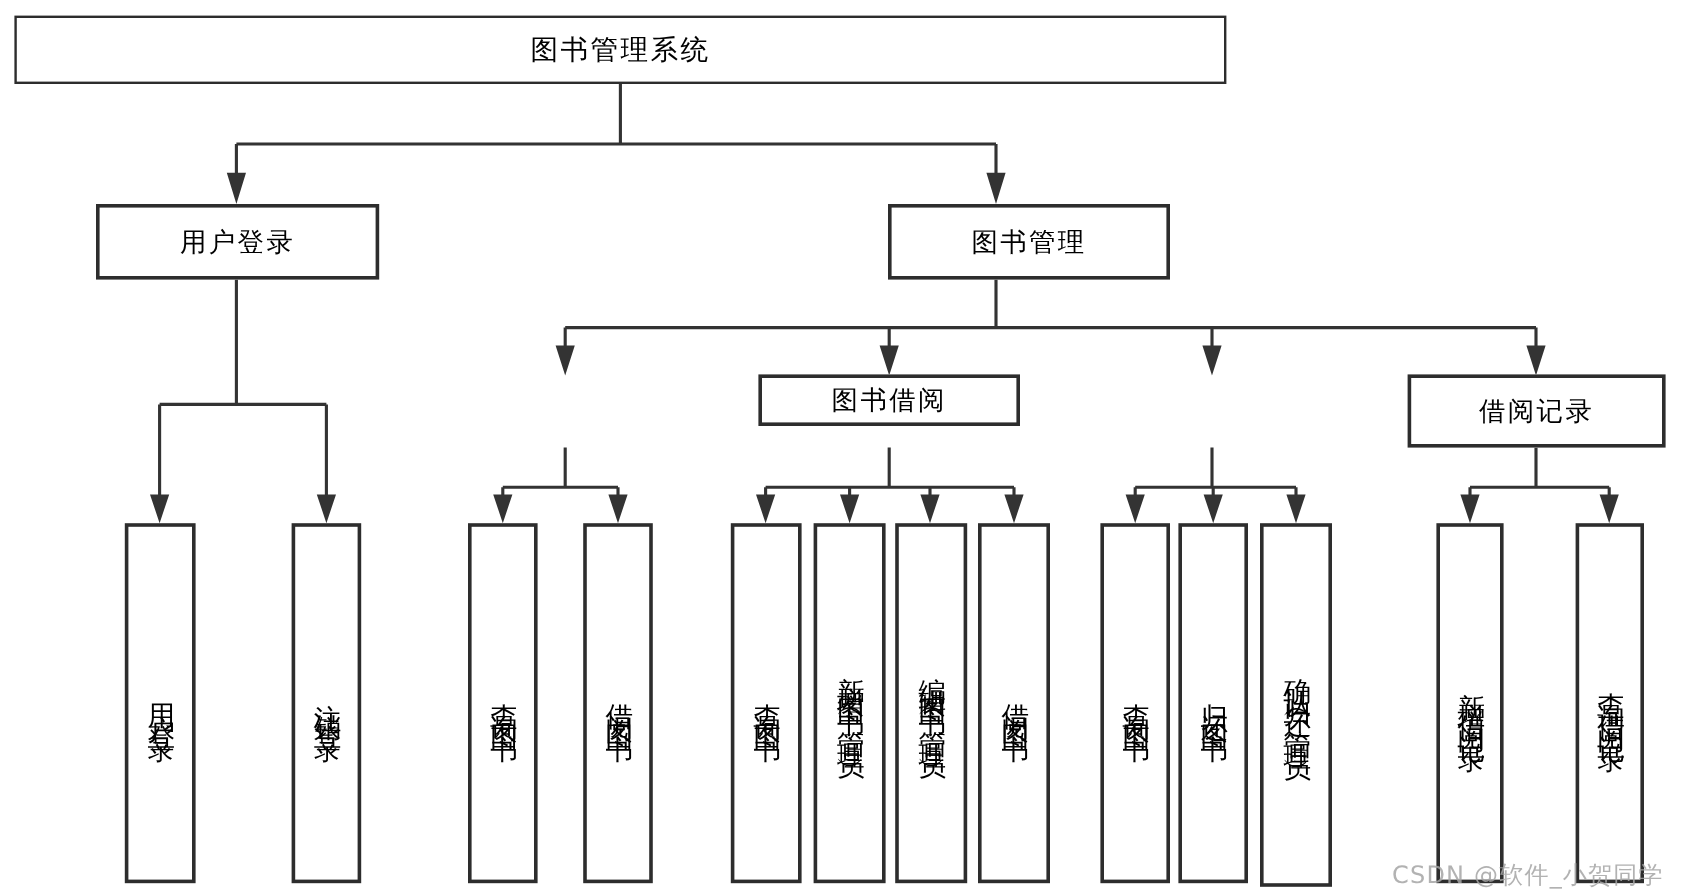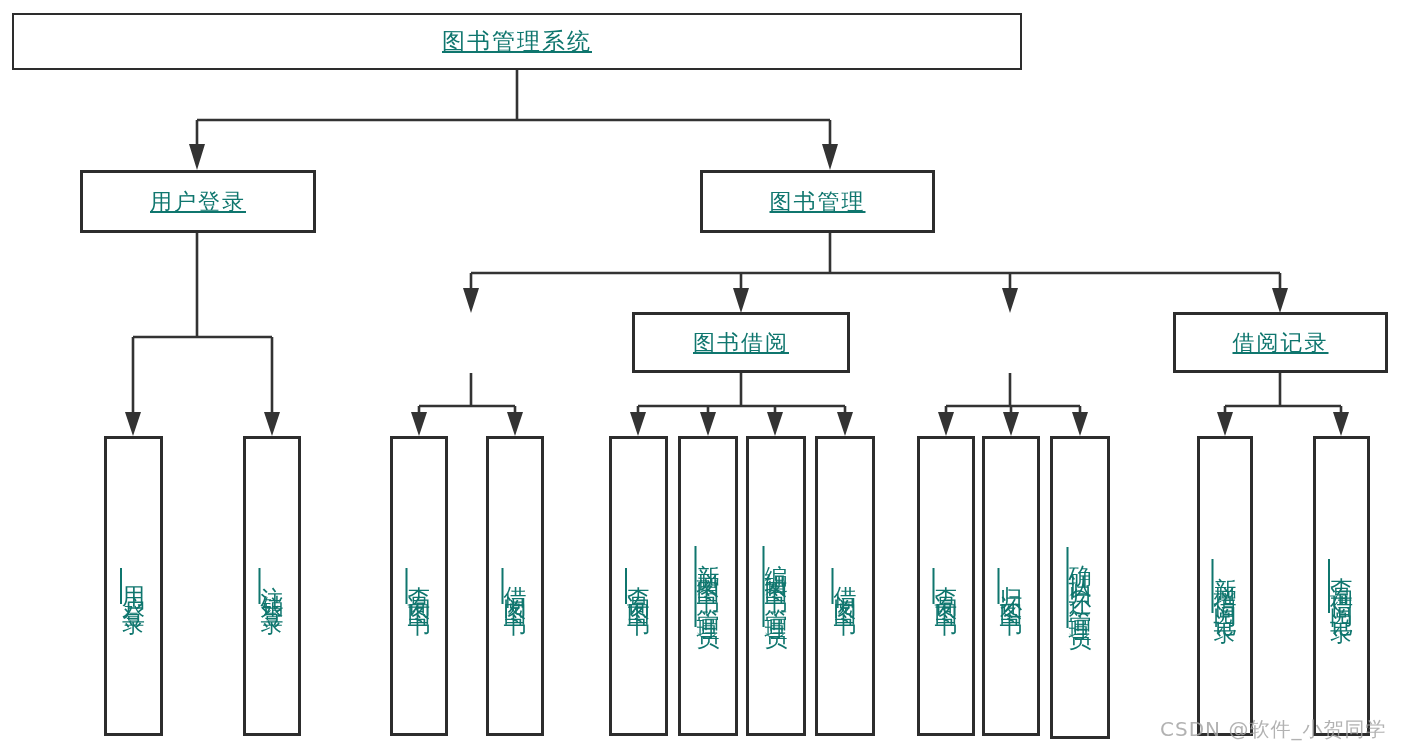--- a/index.html
+++ b/index.html
@@ -19,26 +19,25 @@
     position: absolute;
     left: 0;
     top: 0;
     z-index: 1;
   }
   .node {
     position: absolute;
     box-sizing: border-box;
     background: #ffffff;
     border: 3px solid #2d2d2d;
-    color: #0f766e;
+    color: #000000;
     display: flex;
     align-items: center;
     justify-content: center;
     z-index: 2;
-    text-decoration: underline;
   }
   .node.h {
     font-size: 22px;
     letter-spacing: 2px;
     white-space: nowrap;
   }
   .node.root {
     border-width: 2px;
     font-size: 23px;
   }
@@ -101,23 +100,23 @@
       M938 412 L954 412 L946 436 Z
       M1003 412 L1019 412 L1011 436 Z
       M1072 412 L1088 412 L1080 436 Z
       M1217 412 L1233 412 L1225 436 Z
       M1333 412 L1349 412 L1341 436 Z"></path>
   </svg>
 
   <div class="node h root" style="left:12px;top:13px;width:1010px;height:57px">图书管理系统</div>
 
   <div class="node h" style="left:80px;top:170px;width:236px;height:63px">用户登录</div>
-  <div class="node h" style="left:700px;top:170px;width:235px;height:63px">图书管理</div>
+  <div class="node h" style="left:740px;top:170px;width:235px;height:63px">图书管理</div>
 
-  <div class="node h" style="left:632px;top:312px;width:218px;height:61px">图书借阅</div>
+  <div class="node h" style="left:632px;top:312px;width:218px;height:43px">图书借阅</div>
   <div class="node h" style="left:1173px;top:312px;width:215px;height:61px">借阅记录</div>
 
   <div class="node v" style="left:104px;top:436px;width:59px;height:300px">用户登录</div>
   <div class="node v" style="left:243px;top:436px;width:58px;height:300px">注销登录</div>
 
   <div class="node v" style="left:390px;top:436px;width:58px;height:300px">查询图书</div>
   <div class="node v" style="left:486px;top:436px;width:58px;height:300px">借阅图书</div>
 
   <div class="node v" style="left:609px;top:436px;width:59px;height:300px">查询图书</div>
   <div class="node v" style="left:678px;top:436px;width:60px;height:300px">新增图书（管理员）</div>

